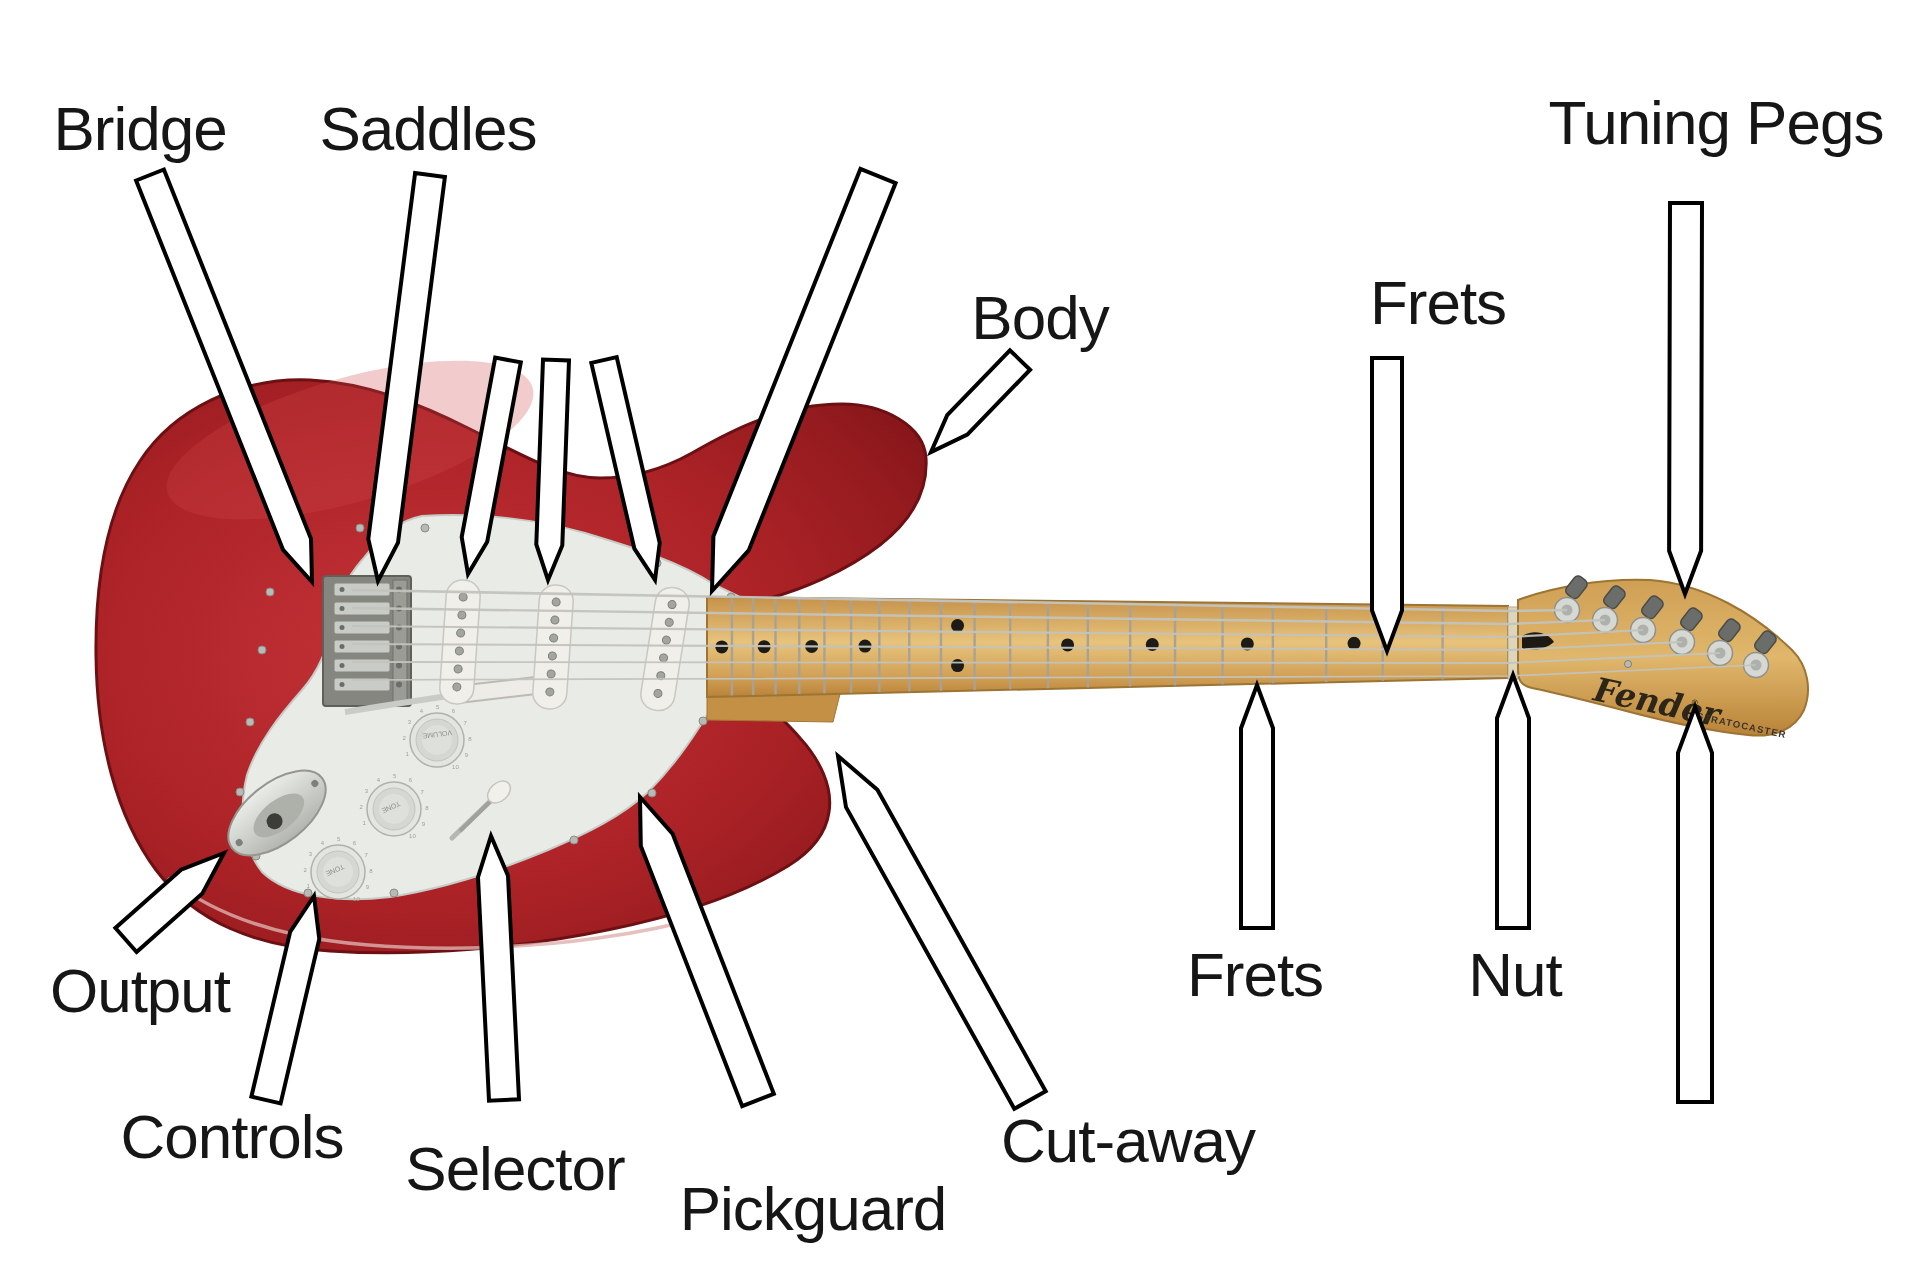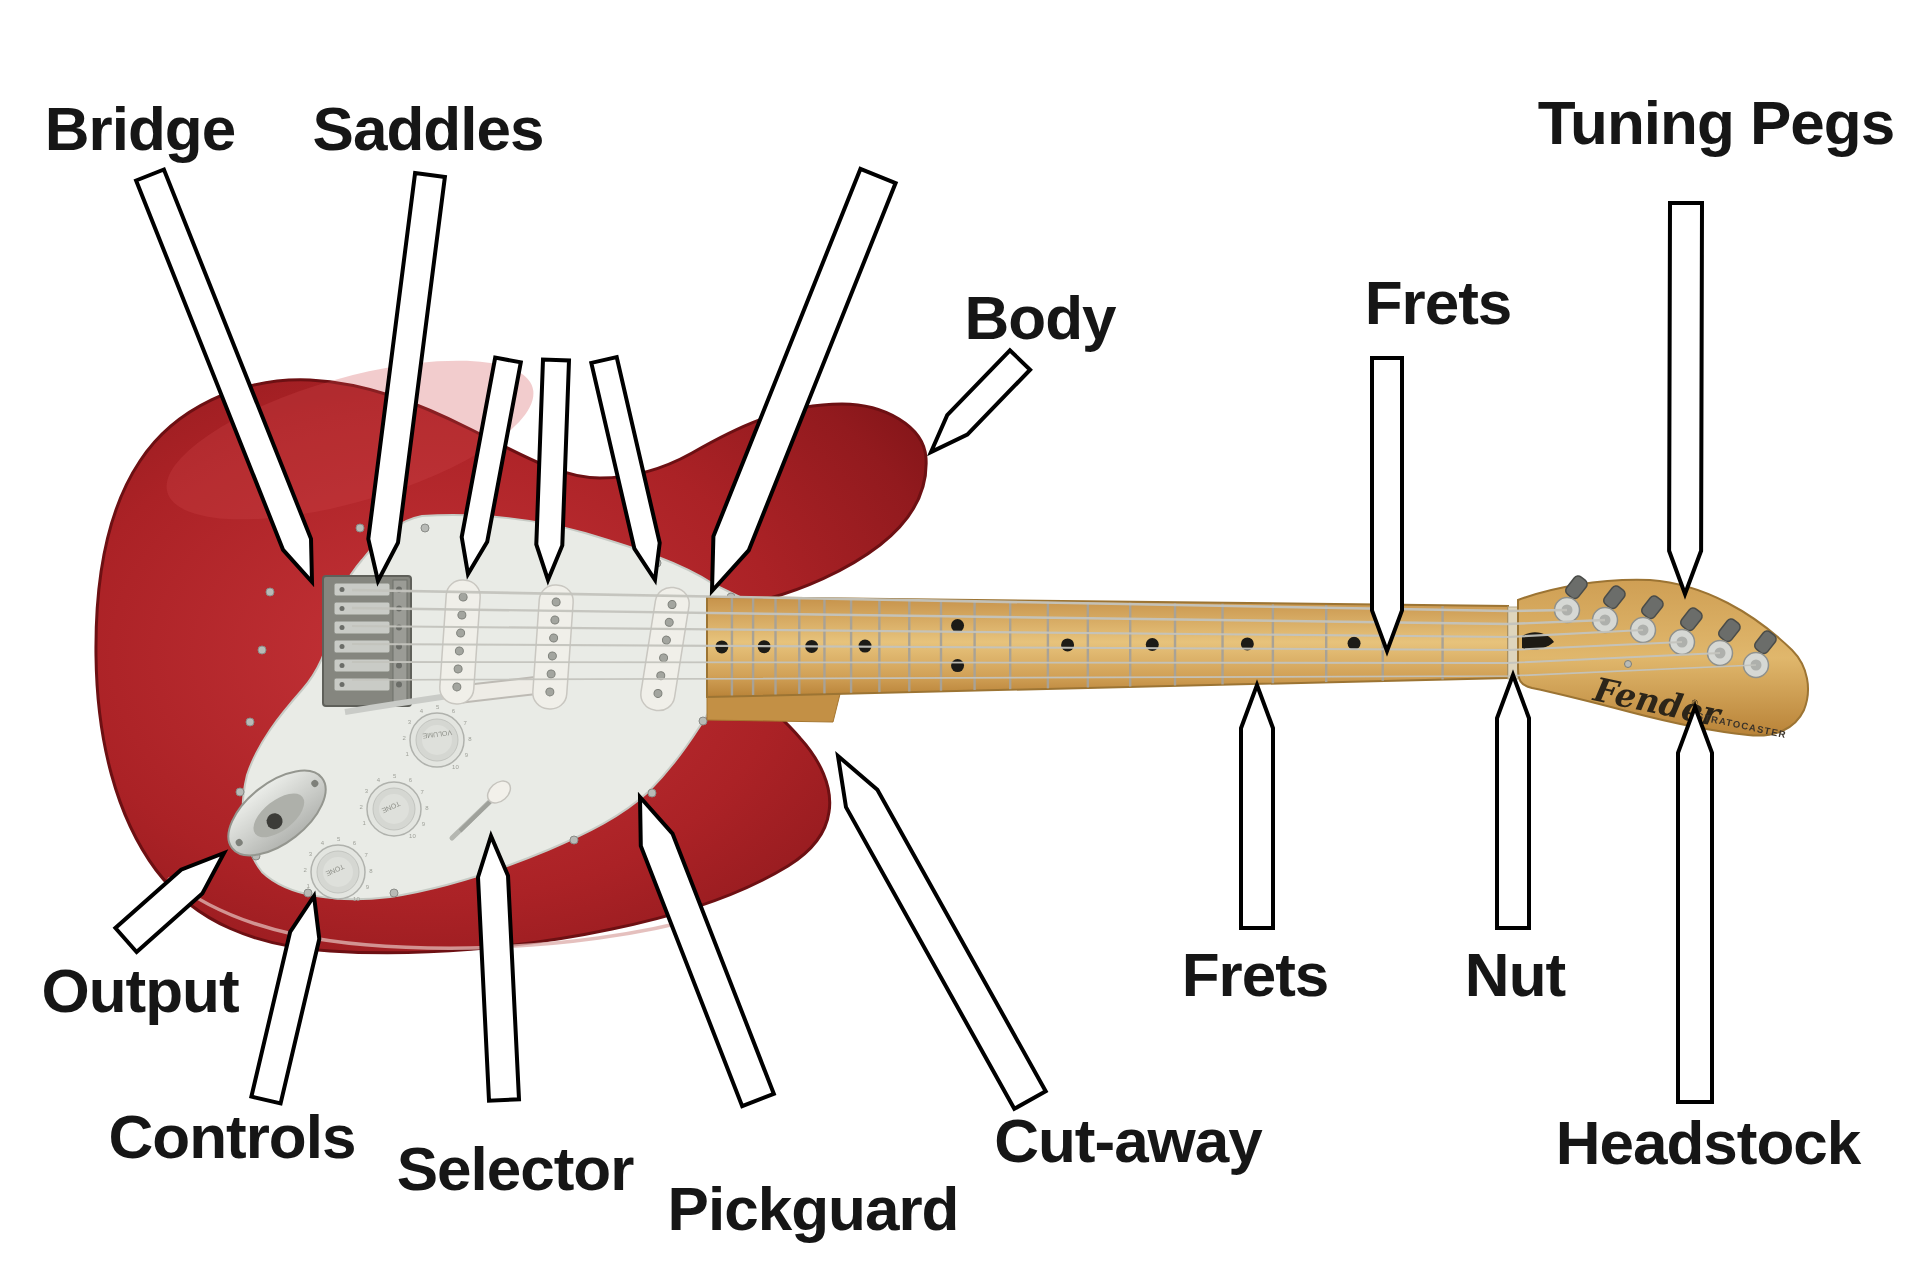--- a/index.html
+++ b/index.html
@@ -1,20 +1,20 @@
 <!DOCTYPE html>
 <html><head>
 <meta charset="utf-8">
 <style>
   html,body{margin:0;padding:0;background:#ffffff;}
   .stage{position:relative;width:1920px;height:1280px;background:#ffffff;overflow:hidden;
          font-family:"Liberation Sans",sans-serif;}
   .stage svg.guitar{position:absolute;left:0;top:0;}
   .label{position:absolute;transform:translate(-50%,-50%);
-         font-size:62px;font-weight:700;letter-spacing:-1px;color:#161616;white-space:nowrap;}
+         font-size:62px;font-weight:400;letter-spacing:-1px;color:#161616;white-space:nowrap;}
   .knob-outer{fill:#e3e5e0;stroke:#b0b2ad;stroke-width:1.5;}
   .knob-mid{fill:#d5d7d2;stroke:#c2c4bf;stroke-width:1;}
   .knob-top{fill:#dee0db;}
   .knob-label{font-size:7px;fill:#8f918a;text-anchor:middle;font-family:"Liberation Sans",sans-serif;}
   .dial-num{font-size:6px;fill:#9fa19a;text-anchor:middle;font-family:"Liberation Sans",sans-serif;}
   .logo-script{font-family:"DejaVu Serif",serif;font-style:italic;font-weight:bold;
                font-size:33px;fill:#2c2519;}
   .logo-reg{font-family:"DejaVu Sans",sans-serif;font-size:8px;fill:#2c2519;}
   .logo-model{font-family:"Liberation Sans",sans-serif;font-size:9.5px;font-weight:bold;
               letter-spacing:1.2px;fill:#3a332a;}
@@ -327,14 +327,13 @@
   <div class="label" style="left:1040px;top:317px">Body</div>
   <div class="label" style="left:1438px;top:302px">Frets</div>
   <div class="label" style="left:1716px;top:122px">Tuning Pegs</div>
   <div class="label" style="left:140px;top:990px">Output</div>
   <div class="label" style="left:232px;top:1136px">Controls</div>
   <div class="label" style="left:515px;top:1168px">Selector</div>
   <div class="label" style="left:813px;top:1208px">Pickguard</div>
   <div class="label" style="left:1128px;top:1140px">Cut-away</div>
   <div class="label" style="left:1255px;top:974px">Frets</div>
   <div class="label" style="left:1515px;top:974px">Nut</div>
-  <div class="label" style="left:1708px;top:1142px">Headstock</div>
 </div>
 
 </body></html>

